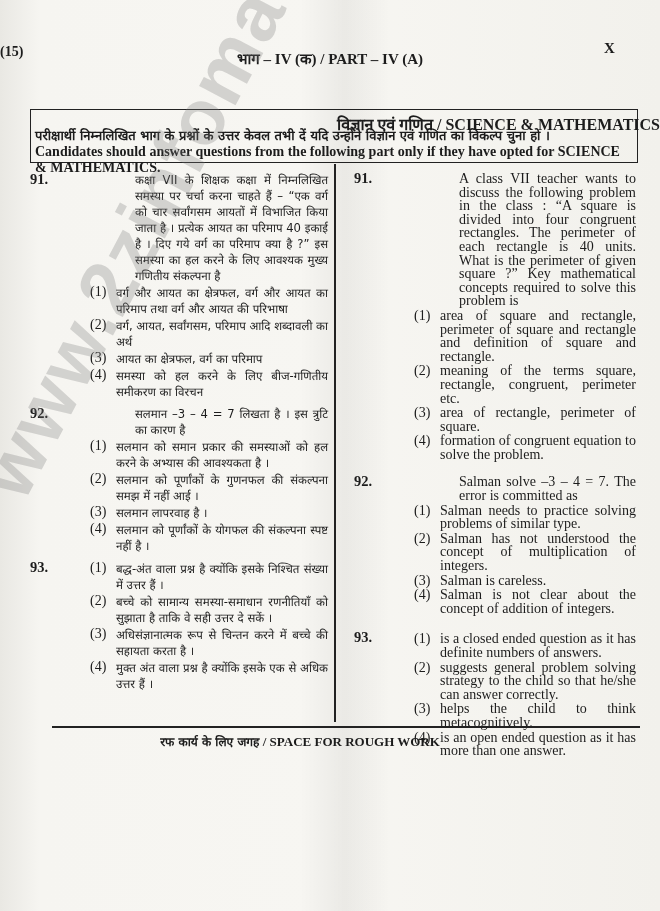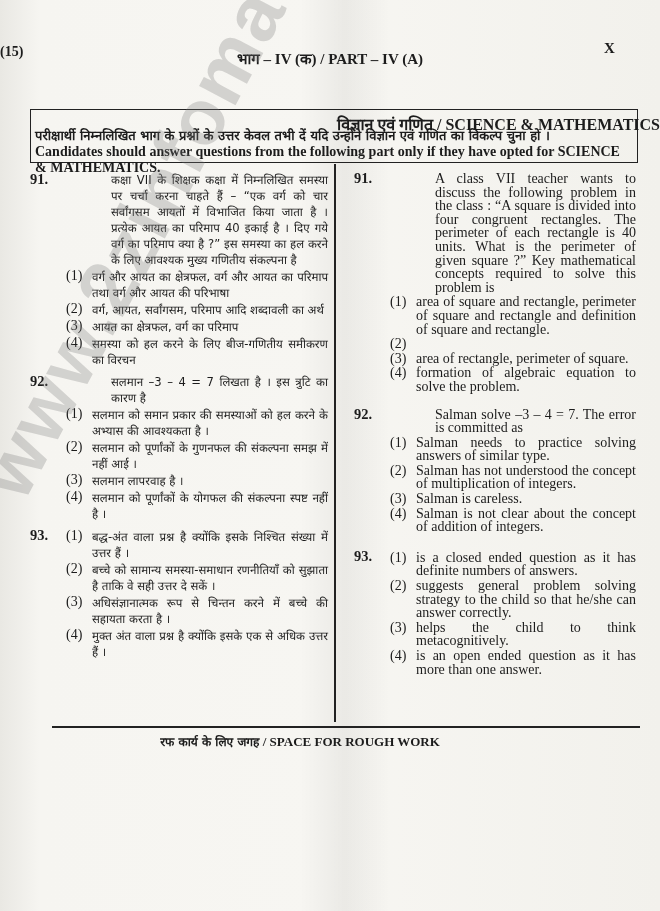--- a/index.html
+++ b/index.html
@@ -62,21 +62,21 @@
     .col-divider {
       position: absolute; left: 334px; top: 164px; width: 1.5px; height: 558px;
       background: #222;
     }
     .column {
       position: absolute; top: 172px; font-size: 13.5px; line-height: 14.4px;
     }
     .col-left { left: 30px; width: 298px; }
     .col-right { left: 354px; width: 282px; font-size: 14px; line-height: 13.6px; }
     .hi-text { font-family: "DejaVu Sans", sans-serif; font-size: 11.6px; line-height: 16px; }
-    .question { display: flex; margin-bottom: 6px; }
+    .question { display: flex; margin-bottom: 6px; gap: 24px; }
     .q-num { font-weight: bold; width: 36px; flex: none; font-family: "Liberation Serif", serif; font-size: 14.5px; }
     .q-body { flex: 1; text-align: justify; }
     .q-stem { text-align: justify; margin-left: 45px; }
     .option { display: flex; margin-top: 1px; }
     .opt-num { width: 26px; flex: none; font-family: "Liberation Serif", serif; font-size: 14px; }
     .opt-text { flex: 1; text-align: justify; }
     .bottom-rule {
       position: absolute; left: 52px; top: 726px; width: 588px; height: 1.5px; background: #222;
     }
     .rough-work {
@@ -177,39 +177,40 @@
   <div class="question" style="margin-bottom:14px">
     <div class="q-num">91.</div>
     <div class="q-body">
       <div class="q-stem">A class VII teacher wants to discuss the following problem in the class : “A square is divided into four congruent rectangles. The perimeter of each rectangle is 40 units. What is the perimeter of given square ?” Key mathematical concepts required to solve this problem is</div>
       <div class="option">
         <span class="opt-num">(1)</span>
         <span class="opt-text">area of square and rectangle, perimeter of square and rectangle and definition of square and rectangle.</span>
       </div>
       <div class="option">
         <span class="opt-num">(2)</span>
+        <span class="opt-text">meaning of the terms square, rectangle, congruent, perimeter etc.</span>
       </div>
       <div class="option">
         <span class="opt-num">(3)</span>
         <span class="opt-text">area of rectangle, perimeter of square.</span>
       </div>
       <div class="option">
         <span class="opt-num">(4)</span>
-        <span class="opt-text">formation of algebraic equation to solve the problem.</span>
+        <span class="opt-text">formation of congruent equation to solve the problem.</span>
       </div>
     </div>
   </div>
 
   <div class="question" style="margin-bottom:16px">
     <div class="q-num">92.</div>
     <div class="q-body">
       <div class="q-stem">Salman solve –3 – 4 = 7. The error is committed as</div>
       <div class="option">
         <span class="opt-num">(1)</span>
-        <span class="opt-text">Salman needs to practice solving answers of similar type.</span>
+        <span class="opt-text">Salman needs to practice solving problems of similar type.</span>
       </div>
       <div class="option">
         <span class="opt-num">(2)</span>
         <span class="opt-text">Salman has not understood the concept of multiplication of integers.</span>
       </div>
       <div class="option">
         <span class="opt-num">(3)</span>
         <span class="opt-text">Salman is careless.</span>
       </div>
       <div class="option">

